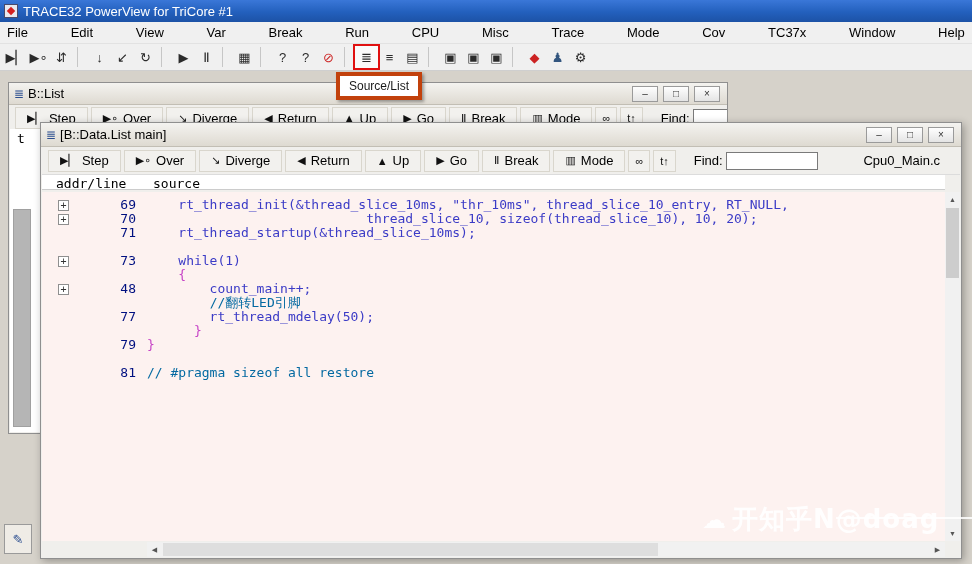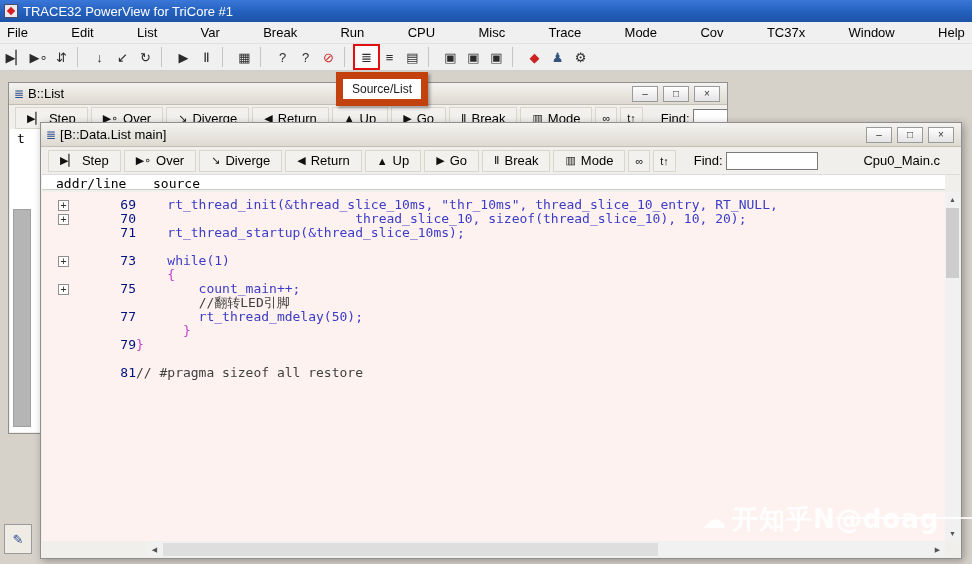--- a/index.html
+++ b/index.html
@@ -24,21 +24,21 @@
   
   .main-toolbar { position:absolute; left:0; top:44px; width:972px; height:27px; background:#f0f0f0;
                   border-bottom:1px solid #cfcfcf; display:flex; align-items:center; padding-left:4px; }
   .tbtn { width:23px; height:22px; display:flex; align-items:center; justify-content:center;
           font-size:13px; color:#2b2b2b; flex:0 0 auto; }
   .tbtn.hl { outline:2px solid #e01010; outline-offset:0px; background:#fafafa; }
   .tsep { width:8px; height:20px; border-left:1px solid #c6c6c6; margin:0 3px 0 4px; flex:0 0 auto; }
 
   
   .tooltip { position:absolute; left:336px; top:72px; z-index:40; background:#ffffff;
-             border:7px solid #c2410c; padding:3px 9px; font-size:12px; color:#1a1a1a;
+             border:4px solid #c2410c; padding:3px 9px; font-size:12px; color:#1a1a1a;
              box-shadow:2px 2px 3px rgba(0,0,0,.35); white-space:nowrap; }
 
   
   .win { position:absolute; background:#f0efec; border:1px solid #8f8f8f; }
   .win-titlebar { height:22px; background:linear-gradient(180deg,#f4f3f0,#dedad1);
                   border-bottom:1px solid #c2beb4; display:flex; align-items:center; font-size:13px; }
   .win-titlebar .wt-icon { margin:0 4px 0 5px; color:#2a4d8f; font-size:12px; }
   .win-controls { margin-left:auto; display:flex; gap:5px; margin-right:7px; }
   .wc-btn { width:26px; height:16px; border:1px solid #9a9a9a; background:linear-gradient(#fefefe,#e4e4e4);
             display:flex; align-items:center; justify-content:center; font-size:10px; color:#333; }
@@ -71,24 +71,24 @@
              border-bottom:1px solid #cccccc; font-family:"DejaVu Sans Mono",monospace; font-size:13px; }
   .dheader .col1 { position:absolute; left:14px; top:1px; }
   .dheader .col2 { position:absolute; left:111px; top:1px; }
   .dcontent { position:absolute; left:1px; top:69px; right:16px; bottom:17px; background:#fdf2f0;
               overflow:hidden; padding-top:6px; font-family:"DejaVu Sans Mono","DejaVu Sans",monospace; font-size:13px; }
   .row { display:flex; align-items:center; height:14px; line-height:14px; }
   .expslot { width:14px; margin-left:16px; flex:0 0 auto; display:flex; align-items:center; }
   .expander { width:11px; height:11px; border:1px solid #8f8f8f; background:#fff; color:#333;
               font-size:10px; line-height:9px; text-align:center; }
   .lnum { width:64px; text-align:right; color:#001080; flex:0 0 auto; }
-  .code { white-space:pre; }
+  .code { margin-left:11px; white-space:pre; }
   .c-code { color:#3b3bc6; }
   .c-brace { color:#c643c6; }
-  .c-comment { color:#404040; }
+  .c-comment { color:#0369a1; }
 
   
   .vscroll { position:absolute; right:1px; top:69px; width:15px; bottom:17px; background:#f1f1f1; }
   .hscroll { position:absolute; left:106px; right:16px; bottom:1px; height:15px; background:#f1f1f1; }
   .hfill   { position:absolute; left:1px; bottom:1px; width:105px; height:15px; background:#f0efec; }
   .sb-btn { position:absolute; width:15px; height:15px; background:#f1f1f1; color:#555;
             display:flex; align-items:center; justify-content:center; font-size:7px; }
   .vscroll .up { top:0; } .vscroll .down { bottom:0; }
   .hscroll .left { left:0; } .hscroll .right { right:0; }
   .vthumb { position:absolute; left:1px; top:16px; width:13px; height:70px; background:#cdcdcd; }
@@ -114,21 +114,21 @@
 <div class="app">
 
   <div class="titlebar">
     <span class="t32-icon"></span>
     <span>TRACE32 PowerView for TriCore #1</span>
   </div>
 
   <div class="menubar" id="menubar">
       <div class="menu-item">File</div>
       <div class="menu-item">Edit</div>
-      <div class="menu-item">List</div>
+      <div class="menu-item">View</div>
       <div class="menu-item">Var</div>
       <div class="menu-item">Break</div>
       <div class="menu-item">Run</div>
       <div class="menu-item">CPU</div>
       <div class="menu-item">Misc</div>
       <div class="menu-item">Trace</div>
       <div class="menu-item">Mode</div>
       <div class="menu-item">Cov</div>
       <div class="menu-item">TC37x</div>
       <div class="menu-item">Window</div>
@@ -315,21 +315,21 @@
         </div>
         <div class="row">
           <span class="expslot"></span>
           <span class="lnum"></span>
           <span class="code"><span class="c-brace">    {</span></span>
         </div>
         <div class="row">
           <span class="expslot">
             <span class="expander">+</span>
           </span>
-          <span class="lnum">75</span>
+          <span class="lnum">48</span>
           <span class="code"><span class="c-code">        count_main++;</span></span>
         </div>
         <div class="row">
           <span class="expslot"></span>
           <span class="lnum"></span>
           <span class="code"><span class="c-code">        </span><span class="c-comment">//翻转LED引脚</span></span>
         </div>
         <div class="row">
           <span class="expslot"></span>
           <span class="lnum">77</span>

